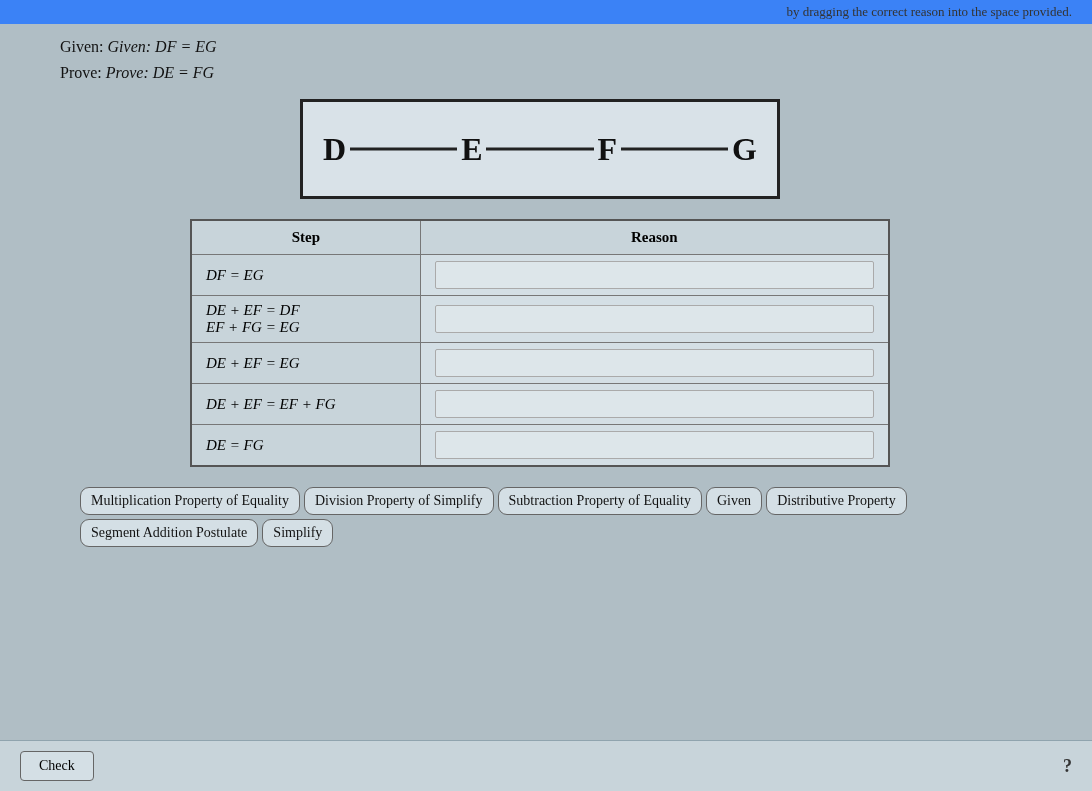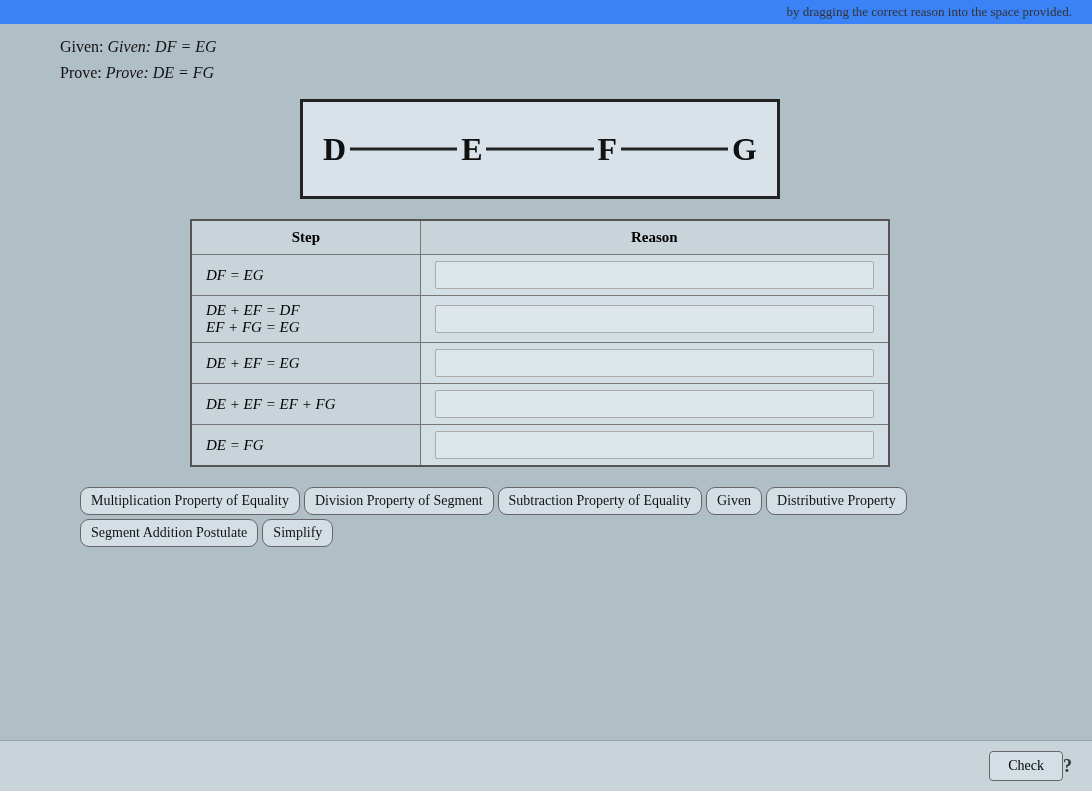--- a/index.html
+++ b/index.html
@@ -155,21 +155,21 @@
     
     .footer {
       position: absolute;
       bottom: 0;
       left: 0;
       right: 0;
       background: #c8d4da;
       border-top: 1px solid #90a4ae;
       padding: 10px 20px;
       display: flex;
-      justify-content: flex-end;
+      justify-content: space-between;
       align-items: center;
     }
 
     .check-button {
       background: #d4dfe5;
       border: 1.5px solid #666;
       border-radius: 4px;
       padding: 6px 18px;
       font-size: 14px;
       cursor: pointer;
@@ -251,21 +251,21 @@
             <td class="reason-cell"><input type="text" class="reason-input" style=""></td>
           </tr>
         </tbody>
     </table>
   </div>
 
   <div class="answer-bank">
     <div class="answer-bank-grid" id="answer-chips">
 
     <button class="answer-chip">Multiplication Property of Equality</button>
-        <button class="answer-chip">Division Property of Segment</button>
+        <button class="answer-chip">Division Property of Simplify</button>
         <button class="answer-chip">Subtraction Property of Equality</button>
         <button class="answer-chip">Given</button>
         <button class="answer-chip">Distributive Property</button>
         <button class="answer-chip">Segment Addition Postulate</button>
         <button class="answer-chip">Simplify</button>
       </div>
   </div>
 
 </div>
 

